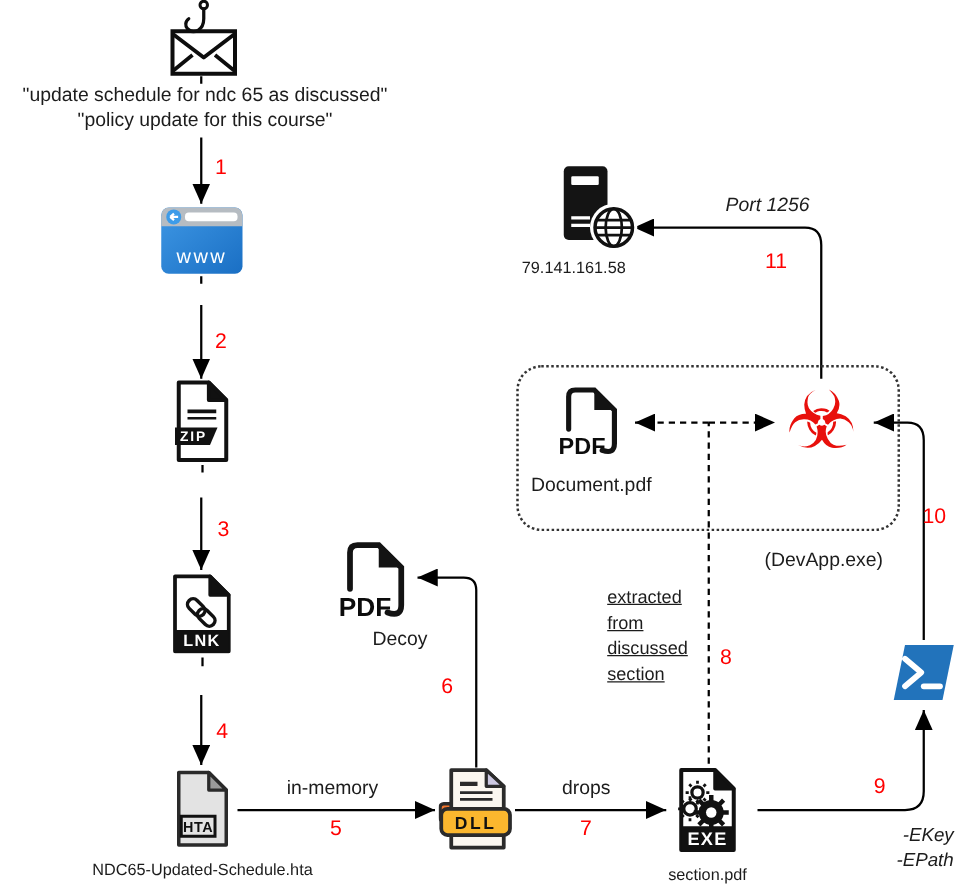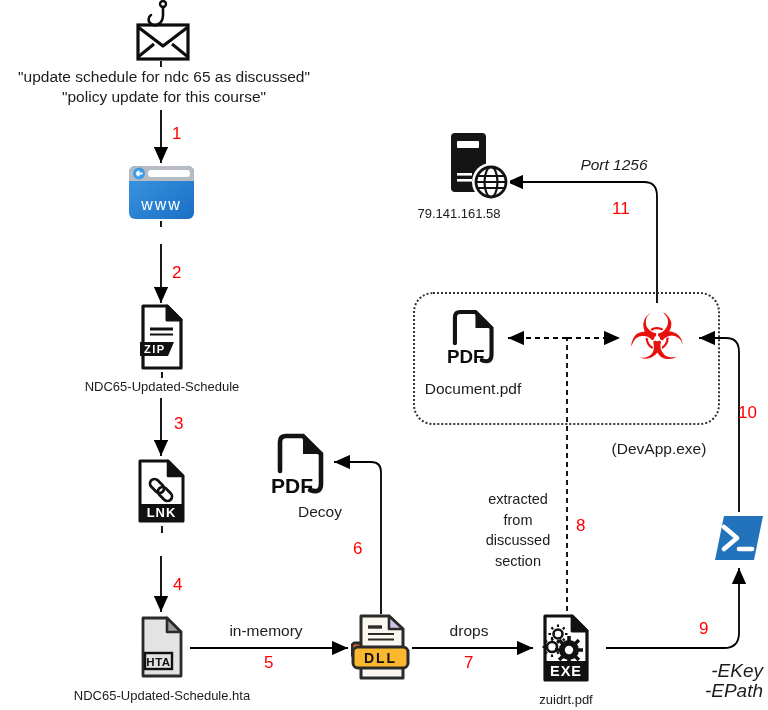--- a/index.html
+++ b/index.html
@@ -13,23 +13,23 @@
   .it{font-style:italic;}
   .ratbox{position:absolute;left:413px;top:292px;width:303px;height:129px;
           border:2px dotted #333;border-radius:20px;}
   .biohz{position:absolute;left:615px;top:300px;width:84px;height:74px;line-height:74px;
          text-align:center;font-size:64px;color:#e8100c;
          font-family:"DejaVu Sans",sans-serif;}
   .pathlbl{position:absolute;left:417px;top:269px;font-weight:bold;font-style:italic;
            font-size:16px;white-space:nowrap;}
   .ratname{position:absolute;left:659px;top:380px;transform:translateX(-50%);
            font-weight:bold;font-size:16.5px;line-height:20px;text-align:center;white-space:nowrap;}
-  .extracted{position:absolute;left:518px;top:489px;transform:translateX(-50%);
-             font-size:14.5px;line-height:20.5px;text-align:center;white-space:nowrap;}
-  .rlbl{position:absolute;right:5px;font-style:italic;font-size:19px;text-align:right;white-space:nowrap;}
+  .extracted{position:absolute;left:518px;top:468px;transform:translateX(-50%);
+             font-size:14.5px;line-height:20.5px;text-align:left;white-space:nowrap;text-decoration:underline;}
+  .rlbl{position:absolute;right:5px;font-style:italic;font-size:15px;text-align:right;white-space:nowrap;}
   svg text{font-family:"Liberation Sans",sans-serif;}
 </style>
 </head>
 <body>
 
 <div class="canvas">
 
   <svg class="overlay" width="768" height="710" viewBox="0 0 768 710">
     <defs>
       <marker id="ah" viewBox="0 0 9 8" refX="9" refY="4" markerWidth="9" markerHeight="8" orient="auto">
@@ -84,21 +84,20 @@
   </svg>
 
   <svg class="icon" style="left:137px;top:304px" width="50" height="66" viewBox="0 0 50 66">
     <path d="M6,2 H30 L44,16 V64 H6 Z" fill="#fff" stroke="#111" stroke-width="3.2" stroke-linejoin="round"></path>
     <path d="M30,2 V16 H44 Z" fill="#111" stroke="#111" stroke-width="3" stroke-linejoin="round"></path>
     <path d="M13,25 H36" stroke="#111" stroke-width="3"></path>
     <path d="M13,30.5 H36" stroke="#111" stroke-width="2"></path>
     <path d="M3,38 H37 L31,52 H3 Z" fill="#111"></path>
     <text x="7" y="49" font-size="11" font-weight="bold" letter-spacing="1.5" fill="#fff">ZIP</text>
   </svg>
-  <div class="lbl" style="left:162px;top:379px">NDC65-Updated-Schedule</div>
 
   <svg class="icon" style="left:134px;top:459px" width="55" height="64" viewBox="0 0 55 64">
     <path d="M6,2 H34 L49,17 V62 H6 Z" fill="#fff" stroke="#111" stroke-width="3" stroke-linejoin="round"></path>
     <path d="M34,2 V17 H49 Z" fill="#111" stroke="#111" stroke-width="2.6" stroke-linejoin="round"></path>
     <g transform="translate(23,27) rotate(45)">
       <rect x="-8" y="-4.5" width="16" height="9" rx="4.5" fill="none" stroke="#111" stroke-width="2.8"></rect>
     </g>
     <g transform="translate(31,35) rotate(45)">
       <rect x="-8" y="-4.5" width="16" height="9" rx="4.5" fill="none" stroke="#111" stroke-width="2.8"></rect>
     </g>
@@ -143,21 +142,21 @@
     <circle cx="14" cy="34" r="5" fill="#fff" stroke="#111" stroke-width="2.6"></circle>
     <path d="M14,26.5 v-2.5 M14,41.5 v2.5 M6.5,34 h-2 M21.5,34 h2.5 M9,29 l-1.8,-1.8 M19,39 l1.8,1.8 M19,29 l1.8,-1.8 M9,39 l-1.8,1.8" stroke="#111" stroke-width="2.2"></path>
     <rect x="7" y="48" width="42" height="19" fill="#111"></rect>
     <g>
       <path d="M40,37 h5 M31,46 v5 M22,37 h-5 M31,28 v-5 M37.4,43.4 l3.5,3.5 M24.6,43.4 l-3.5,3.5 M24.6,30.6 l-3.5,-3.5 M37.4,30.6 l3.5,-3.5" stroke="#111" stroke-width="3.6"></path>
       <circle cx="31" cy="37" r="10" fill="#111"></circle>
       <circle cx="31" cy="37" r="4.2" fill="#fff"></circle>
     </g>
     <text x="28" y="63" text-anchor="middle" font-size="14.5" font-weight="bold" letter-spacing="1" fill="#fff">EXE</text>
   </svg>
-  <div class="lbl" style="left:566px;top:692px">zuidrt.pdf</div>
+  <div class="lbl" style="left:566px;top:692px">section.pdf</div>
 
   <div class="extracted">
     <div>extracted</div>
     <div>from</div>
     <div>discussed</div>
     <div>section</div>
   </div>
 
   <div class="ratbox"></div>
 

